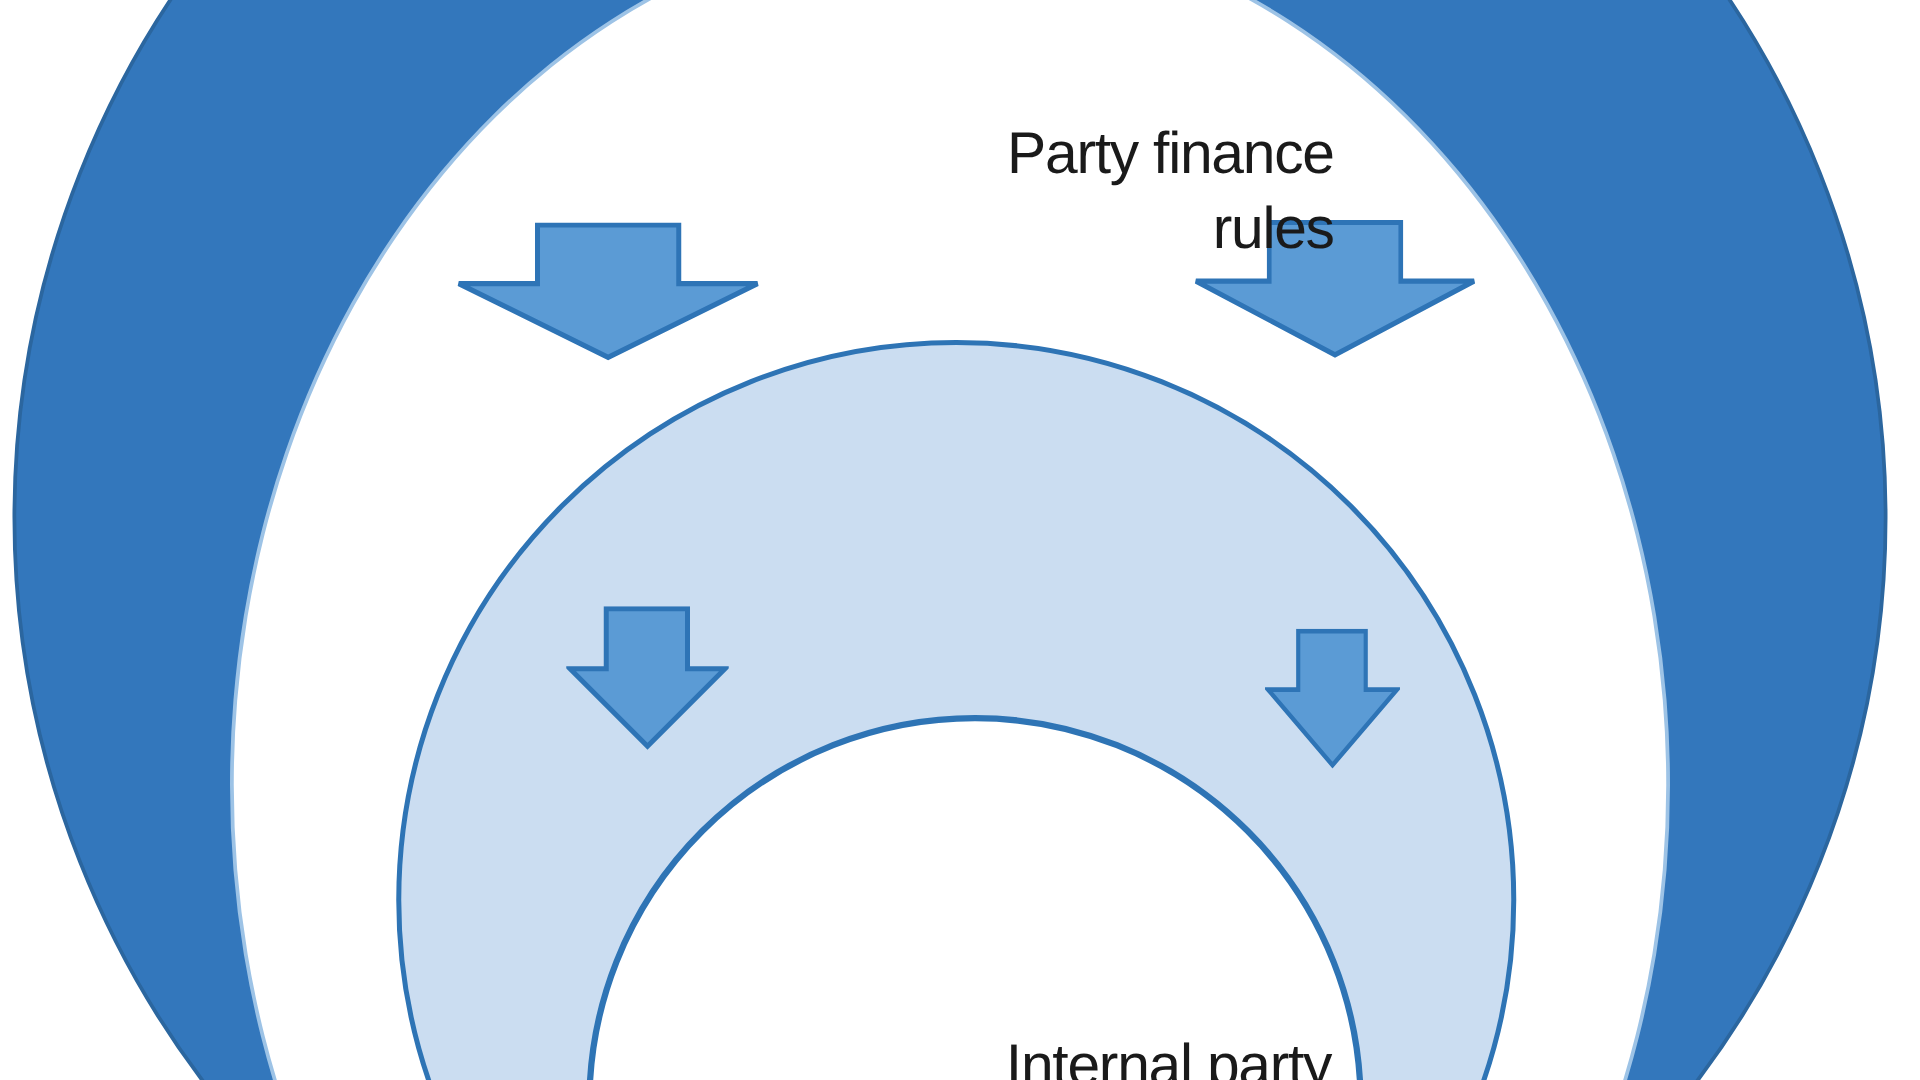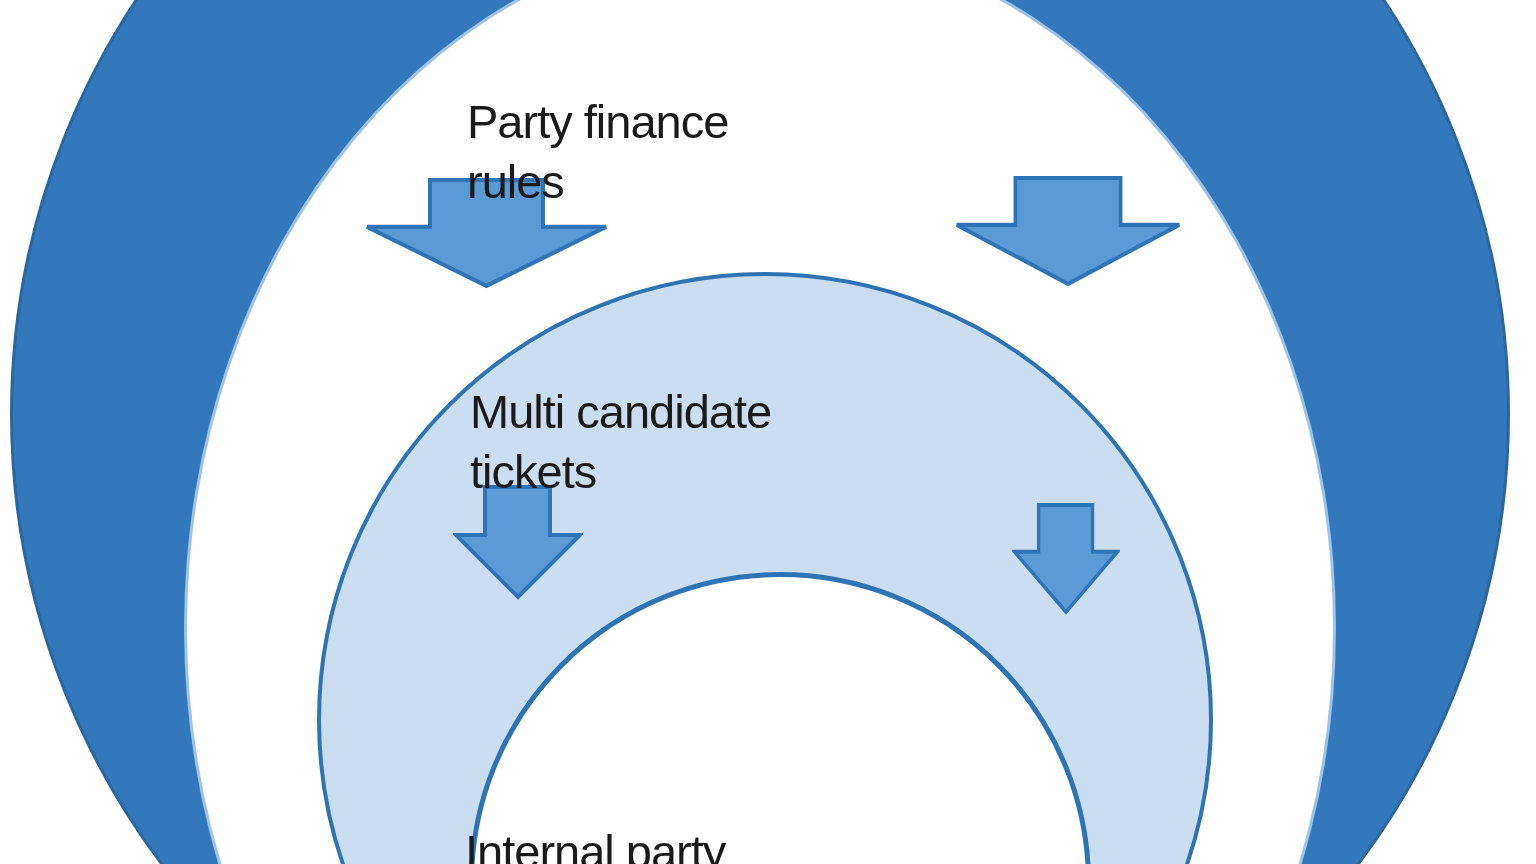--- a/index.html
+++ b/index.html
@@ -34,21 +34,21 @@
   
   .inner-circle {
     left: 469px; top: 572px; width: 622px; height: 622px;
     background: #ffffff;
     border: 5px solid #2E74B5;
   }
 
   .label {
     position: absolute;
     width: 600px;
-    text-align: left;
+    text-align: right;
     color: #1A1A1A;
     font-size: 47px;
     line-height: 60px;
     letter-spacing: -1px;
     white-space: pre-line;
   }
   .label-party    { left: 467px; top: 92px; }
   .label-multi    { left: 470px; top: 382px; }
   .label-internal { left: 465px; top: 822px; }
 
@@ -89,18 +89,16 @@
 
   <div class="arrow arrow-inner-right">
     <svg viewBox="0 0 130 115" preserveAspectRatio="none">
       <path d="M32 2 H97 V50 H127 L65 112 L3 50 H32 Z" fill="#5B9BD5" stroke="#2E74B6" stroke-width="4" stroke-linejoin="miter"></path>
     </svg>
   </div>
 
   <div class="label label-party">Party finance
 rules</div>
 
-  <div class="label label-multi">Multi candidate
-tickets</div>
 
   <div class="label label-internal">Internal party</div>
 
 </div>
 
 </body></html>

